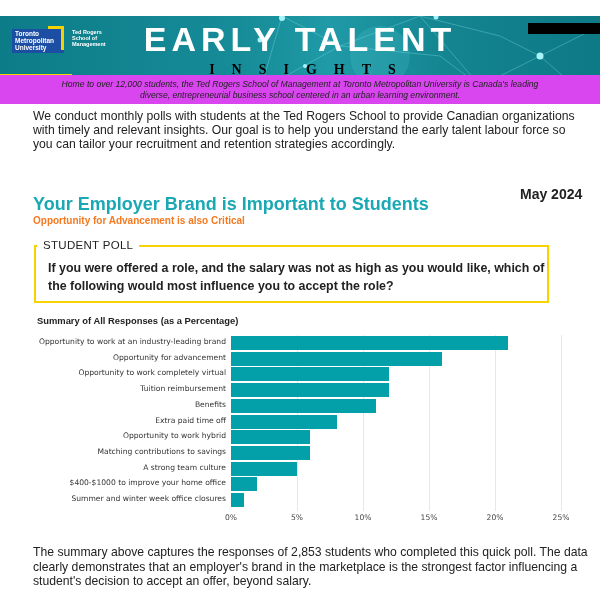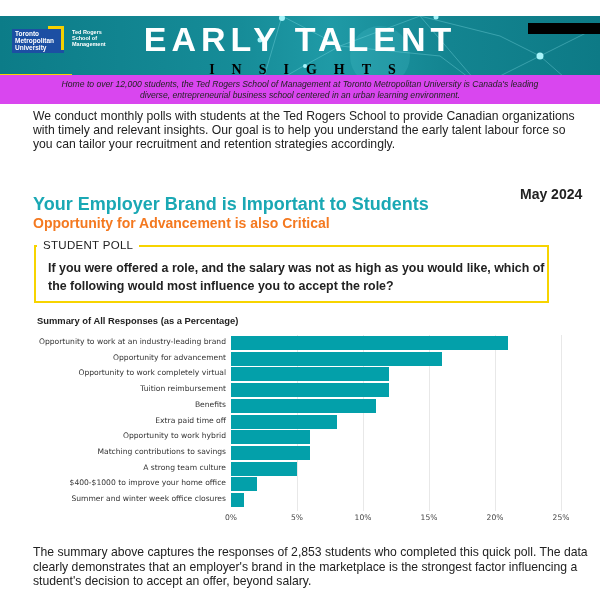--- a/index.html
+++ b/index.html
@@ -19,21 +19,21 @@
   .title-sub { position: absolute; left: 0; top: 46px; width: 600px; text-align: center; color: #000; font-size: 14px; font-weight: bold; letter-spacing: 17px; padding-left: 22px; font-family: Liberation Serif, serif; }
 
   
   .tagline { position: absolute; left: 0; top: 75px; width: 600px; height: 29px; background: #d946ef; text-align: center; font-style: italic; font-size: 8.6px; line-height: 11px; color: #222; padding-top: 4px; }
 
   .intro { position: absolute; left: 33px; top: 109px; width: 555px; font-size: 12.2px; line-height: 14px; color: #222; }
   .intro2 { position: absolute; left: 33px; top: 159px; width: 555px; font-size: 12.2px; line-height: 14px; color: #222; }
   .date { position: absolute; left: 520px; top: 186px; font-size: 14px; font-weight: bold; color: #222; }
 
   .h1 { position: absolute; left: 33px; top: 194px; font-size: 18px; font-weight: bold; color: #1aa8b4; }
-  .h2 { position: absolute; left: 33px; top: 215px; font-size: 14px; font-weight: bold; color: #f47920; }
+  .h2 { position: absolute; left: 33px; top: 215px; font-size: 10px; font-weight: bold; color: #f47920; }
 
   .poll-box { position: absolute; left: 34px; top: 245px; width: 515px; height: 58px; border: 2px solid #f7d400; }
   .poll-label { position: absolute; left: 37px; top: 239px; background: #fff; padding: 0 6px; font-size: 11.5px; color: #222; letter-spacing: 0.3px; }
   .poll-q { position: absolute; left: 48px; top: 259px; width: 500px; font-size: 12.4px; font-weight: bold; line-height: 18px; color: #222; }
 
   .chart-title { position: absolute; left: 37px; top: 315px; font-size: 9.4px; font-weight: bold; color: #222; }
   .chart { position: absolute; left: 0; top: 335px; width: 600px; height: 195px; }
   .gridline { position: absolute; top: 0; width: 1px; height: 176px; background: #e8e8e8; }
   .bar-row { position: absolute; left: 0; width: 600px; height: 15.7px; }
   .bar-label { position: absolute; right: 374px; top: 2px; font-size: 7.6px; color: #333; white-space: nowrap; text-align: right; font-family: "DejaVu Sans", sans-serif; }

